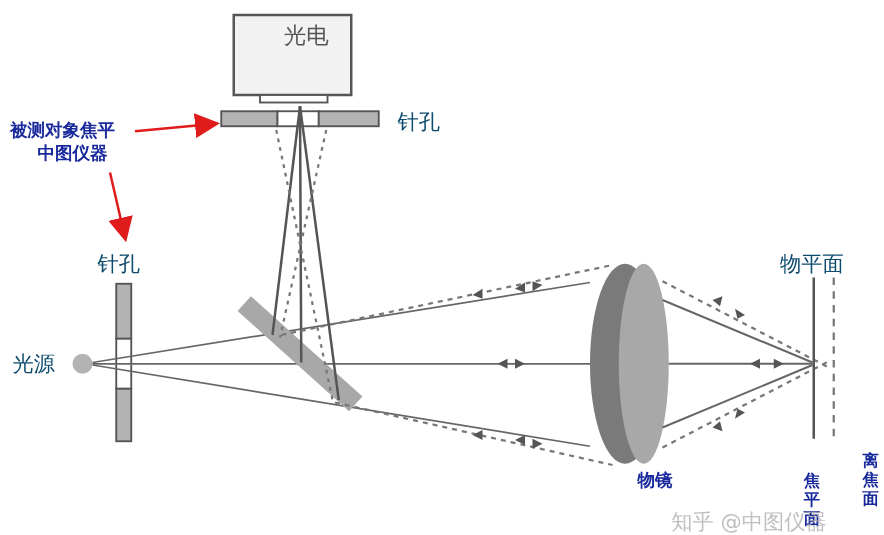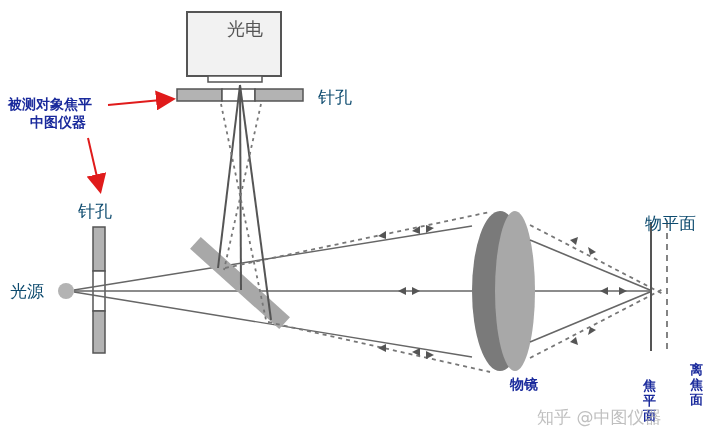--- a/index.html
+++ b/index.html
@@ -102,21 +102,21 @@
   </g>
 </svg>
 
 <div class="detector-text">
   <div>光电</div>
 </div>
 
 <div class="lbl" style="left:318px;top:86px;">针孔</div>
 <div class="lbl" style="left:78px;top:200px;">针孔</div>
 <div class="lbl" style="left:10px;top:280px;">光源</div>
-<div class="lbl" style="left:645px;top:200px;margin-top:12px;">物平面</div>
+<div class="lbl" style="left:624px;top:200px;">物平面</div>
 
 <div class="blue" style="left:8px;top:96px;">被测对象焦平</div>
 <div class="blue" style="left:30px;top:114px;">中图仪器</div>
 <div class="blue" style="left:510px;top:376px;">物镜</div>
 
 <div class="vert" style="left:643px;top:378px;">焦平面</div>
 <div class="vert" style="left:690px;top:362px;">离焦面</div>
 
 <div class="wm" style="left:537px;top:388px;margin-top:18px;">知乎 @中图仪器</div>
 

